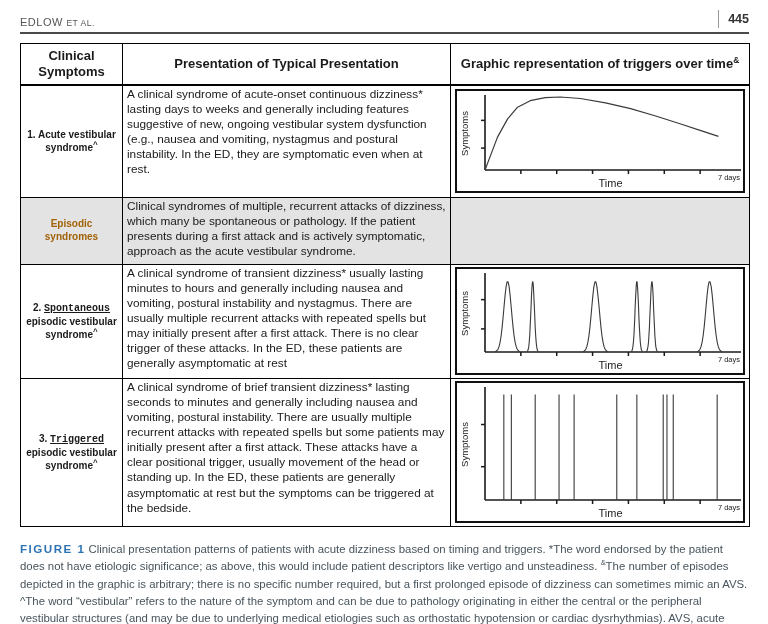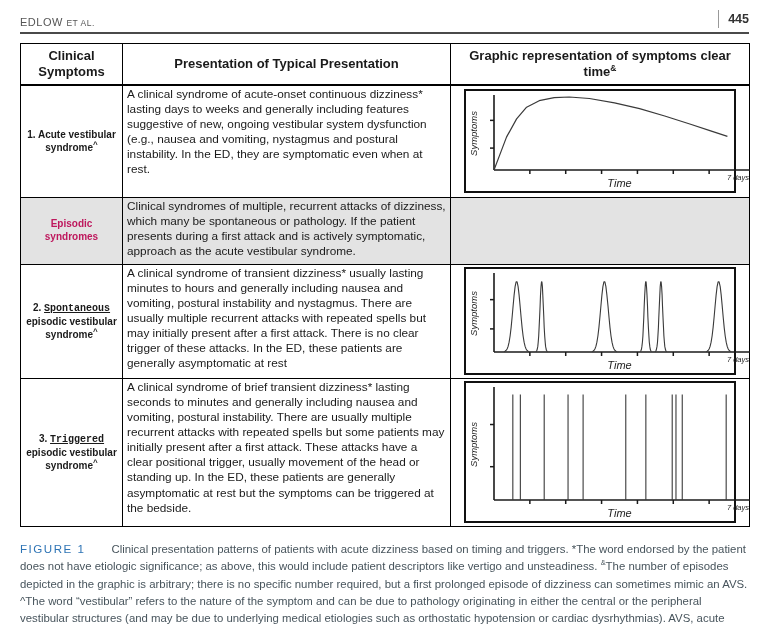--- a/index.html
+++ b/index.html
@@ -37,40 +37,40 @@
   }
   th.gh{font-size:14.5px;}
   td.syn{
     text-align:center;vertical-align:middle;font-weight:bold;
     padding:2px 2px;font-size:10px;line-height:1.32;
   }
   td.desc{
     vertical-align:top;padding:1px 4px 5px 4px;
     font-size:11.8px;line-height:1.28;
   }
-  td.graph{vertical-align:middle;padding:2px 13px;font-style:italic;}
+  td.graph{vertical-align:middle;padding:2px 4px;}
   tr.row-episodic td{background:#e3e3e3;}
-  tr.row-episodic td.syn{color:#be185d;margin-top:43px;}
+  tr.row-episodic td.syn{color:#a16207;margin-top:43px;}
   .u{text-decoration:underline;font-family:Liberation Mono, monospace;}
   sup{font-size:.65em;line-height:0;}
   td.syn sup{font-size:.8em;}
 
   .graph-box{border:2px solid #111;background:#fff;width:100%;box-sizing:border-box;}
   .gb-1{height:104px;}
   .gb-2{height:108px;}
   .gb-3{height:142px;}
 
   
   .caption{
     margin-top:13px;width:730px;
     font-size:11.4px;line-height:1.52;color:#47545c;
   }
   .caption-label{
-    color:#2e74b5;font-weight:normal;letter-spacing:1.5px;
-    margin-right:26px;font-size:11.6px;
+    color:#2e74b5;font-weight:bold;letter-spacing:1.5px;
+    margin-right:3px;font-size:11.6px;
   }
 </style>
 </head>
 <body>
 
 <div class="page">
 
   <div class="running-head">
     <span class="rh-author"><span>EDLOW</span>&nbsp;<span class="rh-etal">ET AL.</span></span>
     <span class="rh-right">
@@ -82,21 +82,21 @@
   <table class="fig-table">
     <colgroup>
         <col style="width:102px">
         <col style="width:328px">
         <col style="width:299px">
       </colgroup>
     <thead>
       <tr>
         <th>Clinical Symptoms</th>
         <th>Presentation of Typical Presentation</th>
-        <th class="gh"><span>Graphic representation of symptoms clear time</span><sup>&amp;</sup></th>
+        <th class="gh"><span>Graphic representation of triggers over time</span><sup>&amp;</sup></th>
       </tr>
     </thead>
     <tbody>
       <tr style="height:112px">
         <td class="syn"><span>1. Acute vestibular syndrome</span><span class="u"></span><span></span><sup>^</sup></td>
         <td class="desc">A clinical syndrome of acute-onset continuous dizziness* lasting days to weeks and generally including features suggestive of new, ongoing vestibular system dysfunction (e.g., nausea and vomiting, nystagmus and postural instability. In the ED, they are symptomatic even when at rest.</td>
         <td class="graph">
           <div class="graph-box gb-1"><svg width="288" height="100">
                 <line x1="28" y1="4" x2="28" y2="79" stroke="#1a1a1a" stroke-width="1.6"></line>
                 <line x1="28" y1="79" x2="284" y2="79" stroke="#1a1a1a" stroke-width="1.6"></line>

